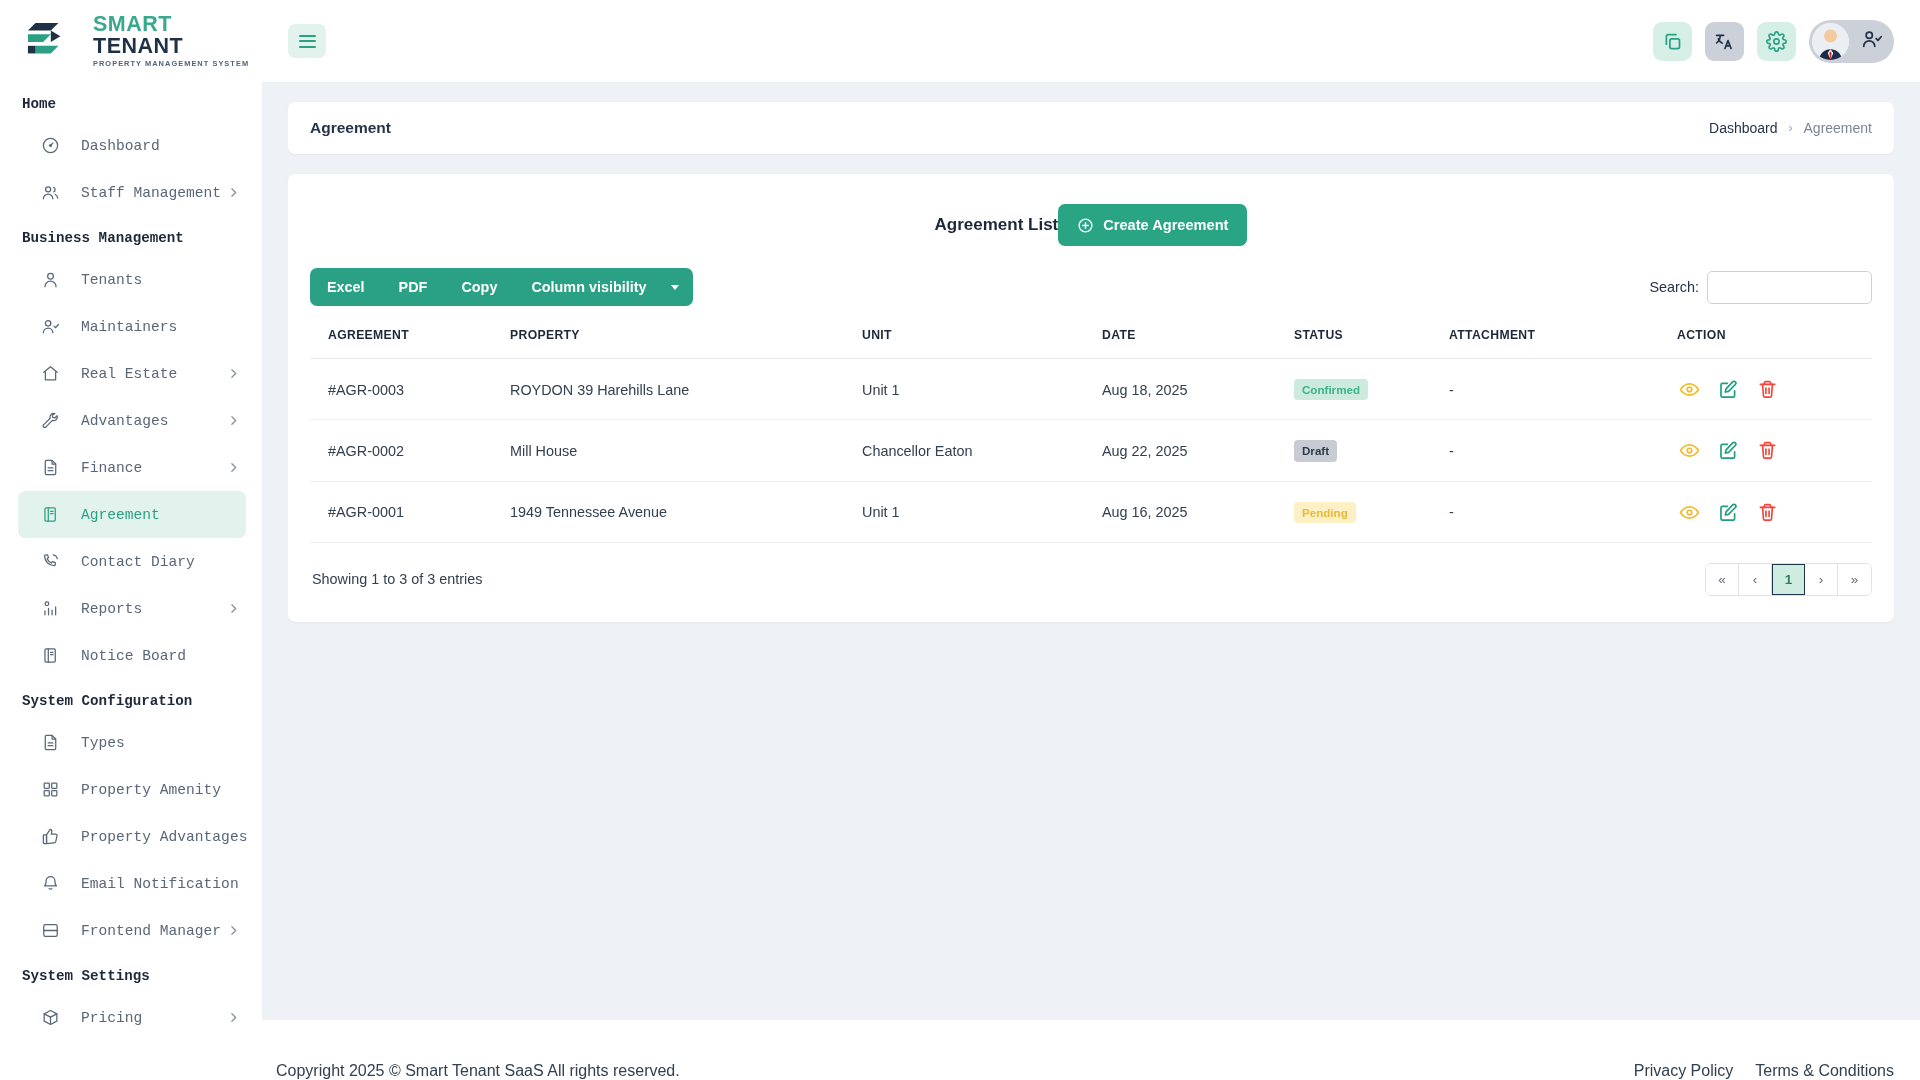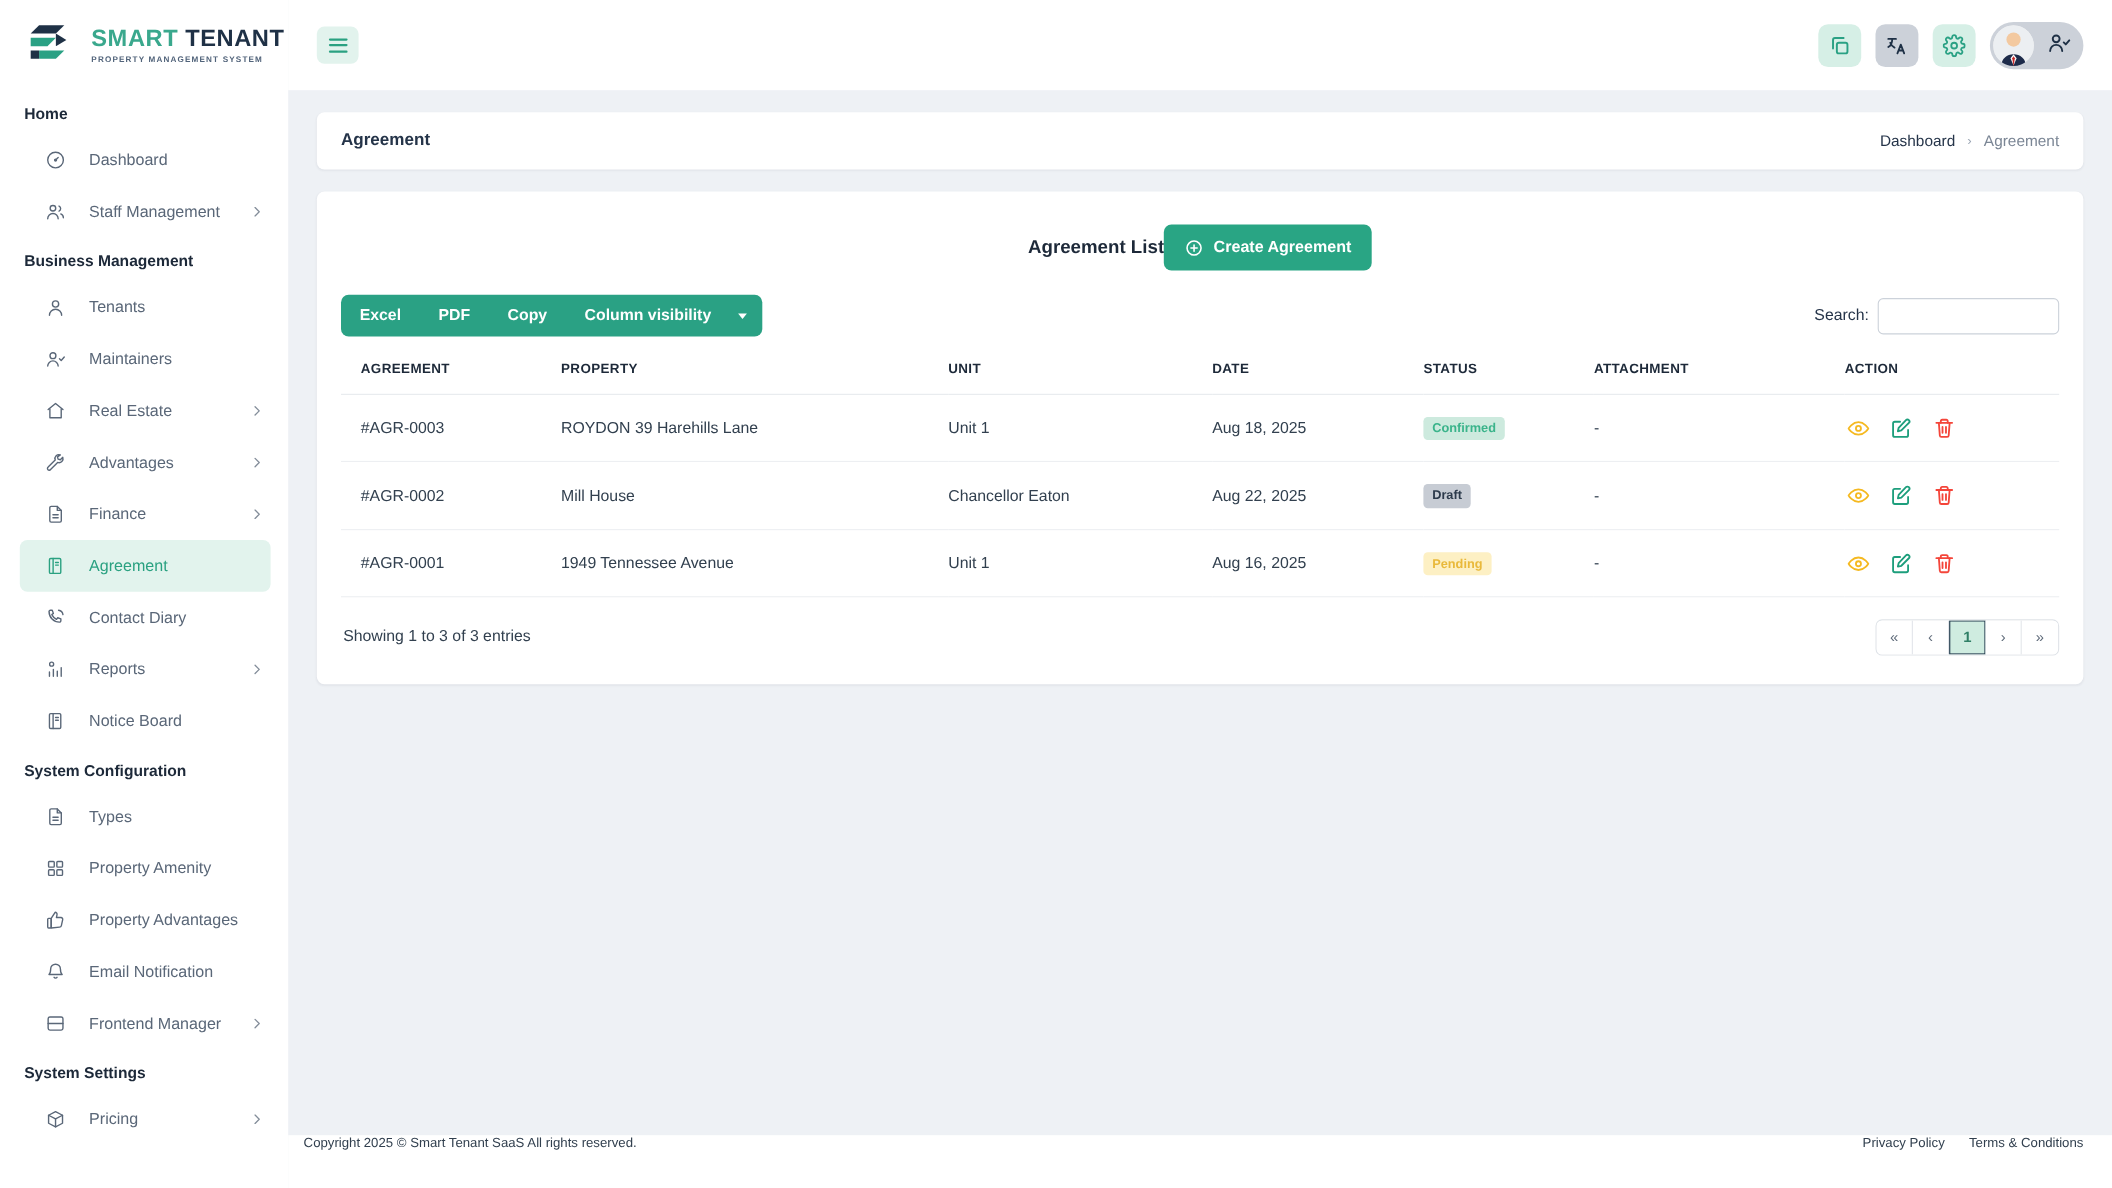--- a/index.html
+++ b/index.html
@@ -20,34 +20,34 @@
     flex: 0 0 262px;
     overflow: hidden;
     position: relative;
     z-index: 5;
   }
   .brand {
     height: 82px;
     display: flex; align-items: center;
     padding-left: 26px;
   }
-  .brand-logo { display: flex; align-items: center; gap: 15px; }
+  .brand-logo { display: flex; align-items: center; gap: 25px; }
   .logo-mark { width: 42px; height: 40px; flex: 0 0 42px; }
   .brand-text { display: flex; flex-direction: column; line-height: 1; }
   .brand-title {
     font-size: 21.5px; font-weight: 700; letter-spacing: .5px;
     color: #3aa88d;
   }
   .brand-title .dark { color: #1f3146; }
   .brand-sub {
     font-size: 7.4px; letter-spacing: 1.05px; color: #51637a;
     margin-top: 3px; font-weight: 600;
   }
 
-  .nav { padding: 0 0 40px 0; }
+  .nav { padding: 0 0 40px 0; font-family: Liberation Mono, monospace; }
   .nav-section {
     font-size: 14.2px; font-weight: 700; color: #1d2939;
     padding: 14px 0 10px 22px;
   }
   .nav-item {
     display: flex; align-items: center;
     height: 47px;
     margin: 0 16px 0 18px;
     padding-left: 22px;
     border-radius: 7px;
@@ -237,24 +237,24 @@
   .pg:last-child { border-right: none; }
   .pg.current {
     background: #cfece0; color: #2f7f66;
     border: 1px solid #1d3448;
     font-weight: 600;
   }
 
   
   .footer {
     position: absolute; left: 0; right: 0; bottom: 0;
-    height: 48px; background: #fff;
-    display: flex; align-items: flex-start; justify-content: space-between;
+    height: 60px; background: #fff;
+    display: flex; align-items: flex-end; justify-content: space-between;
     padding: 0 26px 0 14px;
-    font-size: 12px; color: #32404f;
+    font-size: 16px; color: #32404f;
   }
   .footer-links { display: flex; gap: 22px; }
   .footer-links span { cursor: pointer; color: #32404f; }
 </style>
 </head>
 <body>
 
 <div class="app">
 
   <aside class="sidebar">

